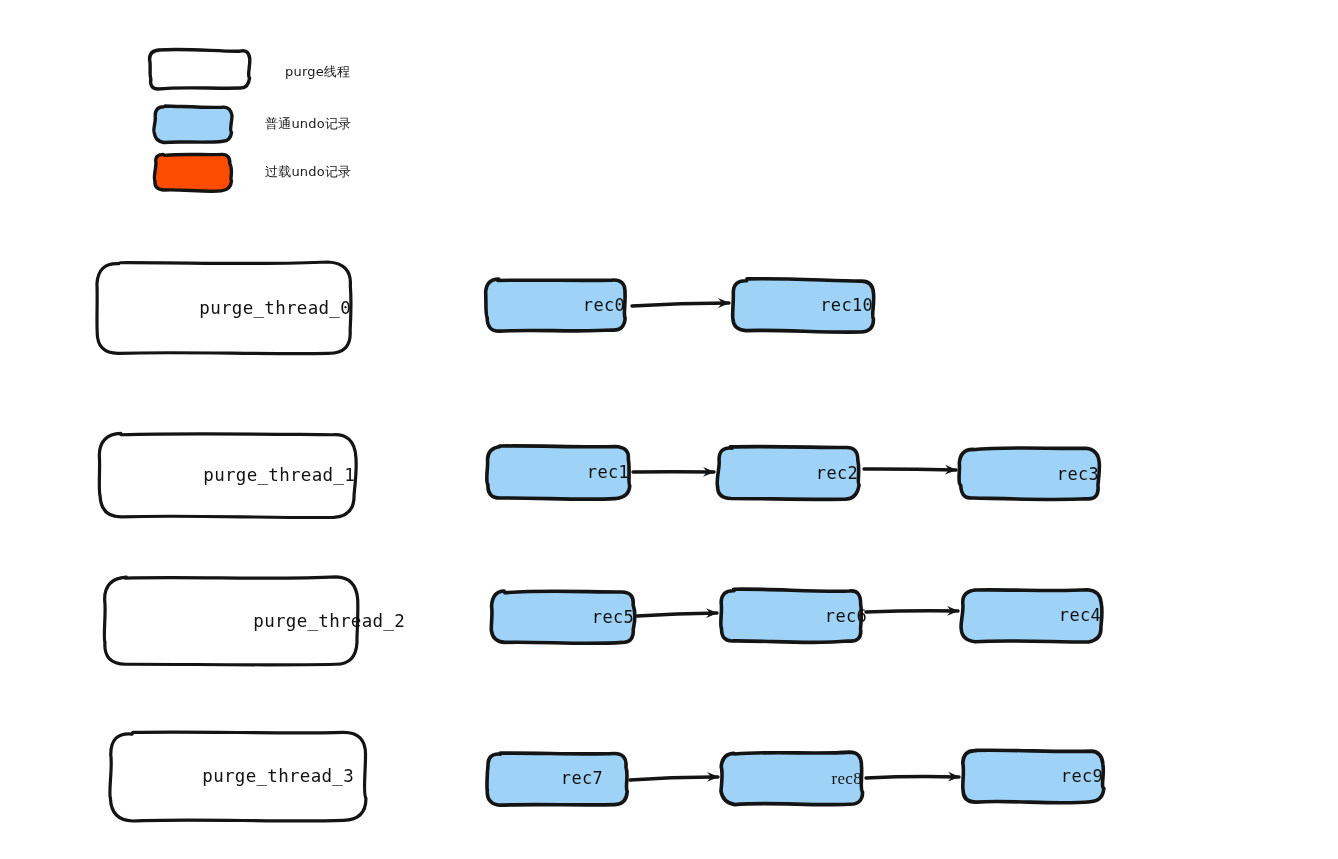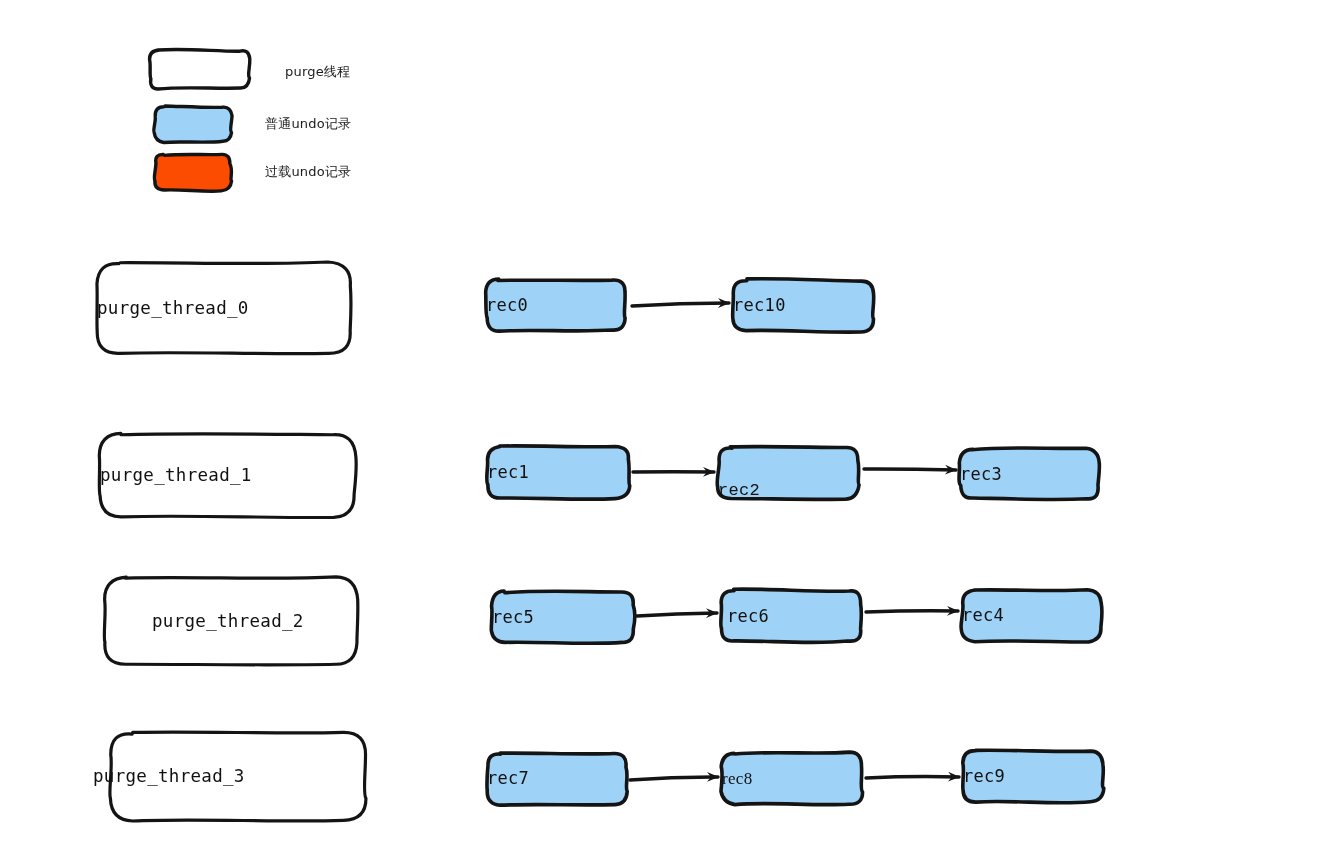--- a/index.html
+++ b/index.html
@@ -31,21 +31,21 @@
     letter-spacing: 0.2px;
   }
 
   
   .node-label {
     position: absolute;
     font-family: "DejaVu Sans Mono", "Liberation Mono", monospace;
     font-size: 17px;
     color: #111111;
     white-space: nowrap;
-    text-align: left;
+    text-align: right;
     letter-spacing: 0.3px;
   }
   .thread-label {
     font-size: 17.5px;
   }
   .rec-label {
     font-size: 17px;
   }
 </style>
 </head>
@@ -88,23 +88,23 @@
 
 <div id="text-layer">
     <div class="legend-label" style="left: 285px; top: 63px;">purge线程</div>
     <div class="legend-label" style="left: 265px; top: 115px;">普通undo记录</div>
     <div class="legend-label" style="left: 265px; top: 163px;">过载undo记录</div>
     <div class="node-label thread-label" style="left: 97px; top: 263px; width: 254px; height: 90px; line-height: 90px;">purge_thread_0</div>
     <div class="node-label rec-label" style="left: 486px; top: 280px; width: 139px; height: 51px; line-height: 51px;">rec0</div>
     <div class="node-label rec-label" style="left: 733px; top: 280px; width: 140px; height: 51px; line-height: 51px;">rec10</div>
     <div class="node-label thread-label" style="left: 100px; top: 434px; width: 255px; height: 83px; line-height: 83px;">purge_thread_1</div>
     <div class="node-label rec-label" style="left: 487px; top: 447px; width: 142px; height: 51px; line-height: 51px;">rec1</div>
-    <div class="node-label rec-label" style="left: 718px; top: 465px; width: 140px; height: 52px; line-height: 52px; font-family: Liberation Mono, monospace;">rec2</div>
+    <div class="node-label rec-label" style="left: 718px; top: 447px; width: 140px; height: 52px; line-height: 52px;">rec2</div>
     <div class="node-label rec-label" style="left: 960px; top: 449px; width: 139px; height: 50px; line-height: 50px;">rec3</div>
     <div class="node-label thread-label" style="left: 104px; top: 578px; width: 253px; height: 87px; line-height: 87px; padding-left: 48px;">purge_thread_2</div>
     <div class="node-label rec-label" style="left: 492px; top: 592px; width: 142px; height: 51px; line-height: 51px;">rec5</div>
     <div class="node-label rec-label" style="left: 721px; top: 590px; width: 140px; height: 52px; line-height: 52px; padding-left: 6px;">rec6</div>
     <div class="node-label rec-label" style="left: 962px; top: 590px; width: 139px; height: 51px; line-height: 51px;">rec4</div>
-    <div class="node-label thread-label" style="left: 93px; top: 733px; width: 254px; height: 87px; line-height: 87px;">purge_thread_3</div>
+    <div class="node-label thread-label" style="left: 100px; top: 733px; width: 254px; height: 87px; line-height: 87px;">purge_thread_3</div>
     <div class="node-label rec-label" style="left: 487px; top: 753px; width: 116px; height: 51px; line-height: 51px;">rec7</div>
     <div class="node-label rec-label" style="left: 722px; top: 753px; width: 140px; height: 51px; line-height: 51px; font-family: Liberation Serif, serif;">rec8</div>
     <div class="node-label rec-label" style="left: 963px; top: 751px; width: 140px; height: 51px; line-height: 51px;">rec9</div>
   </div>
 
 </body></html>

